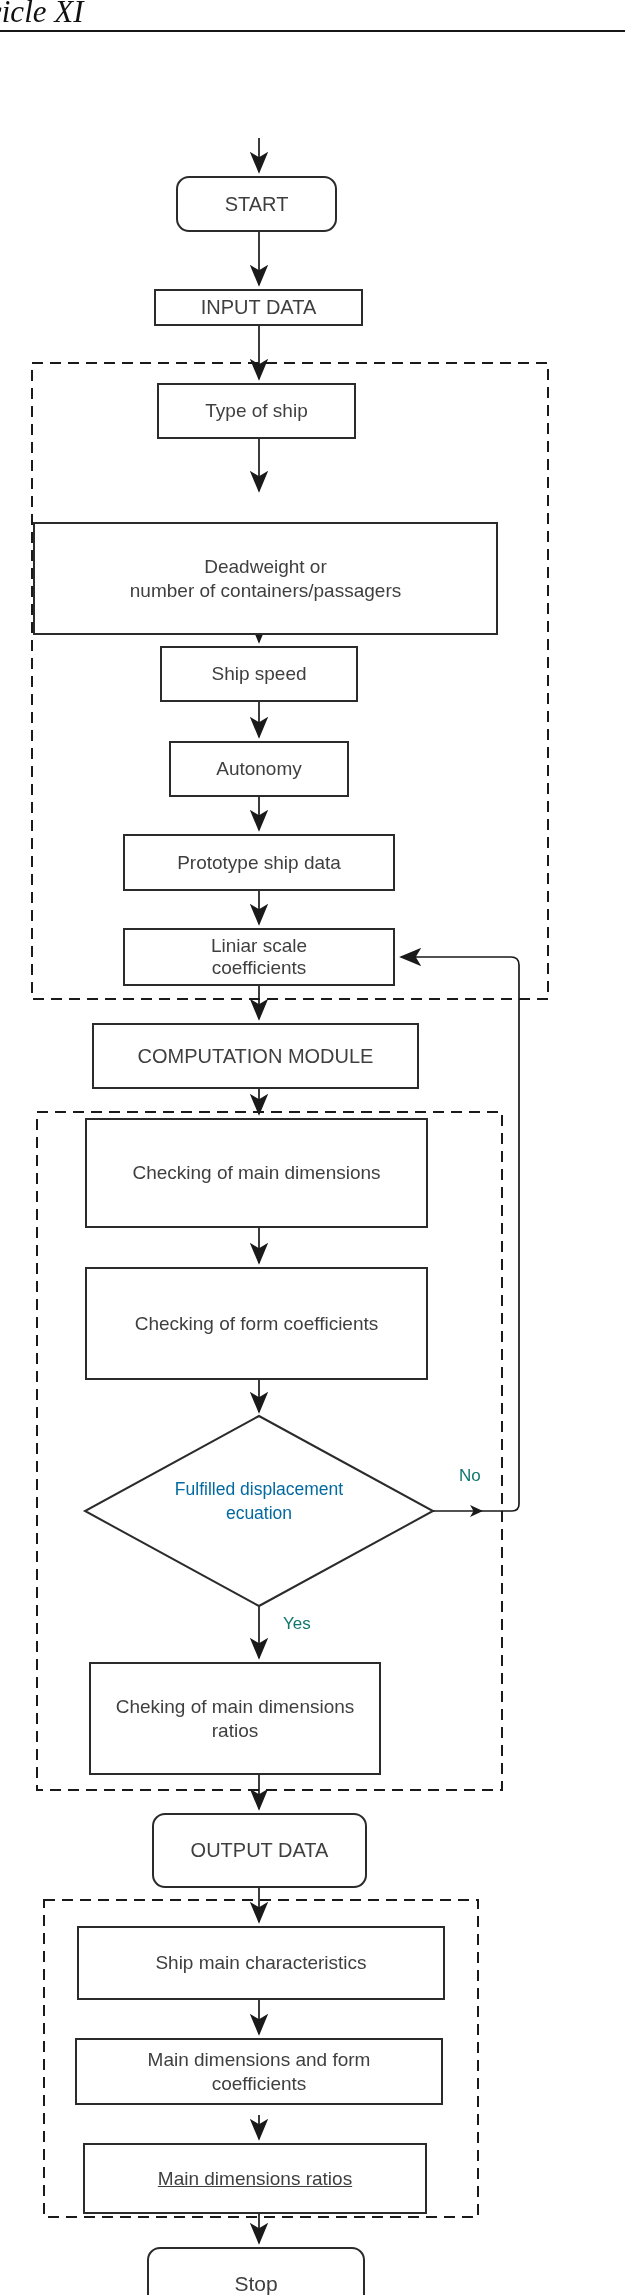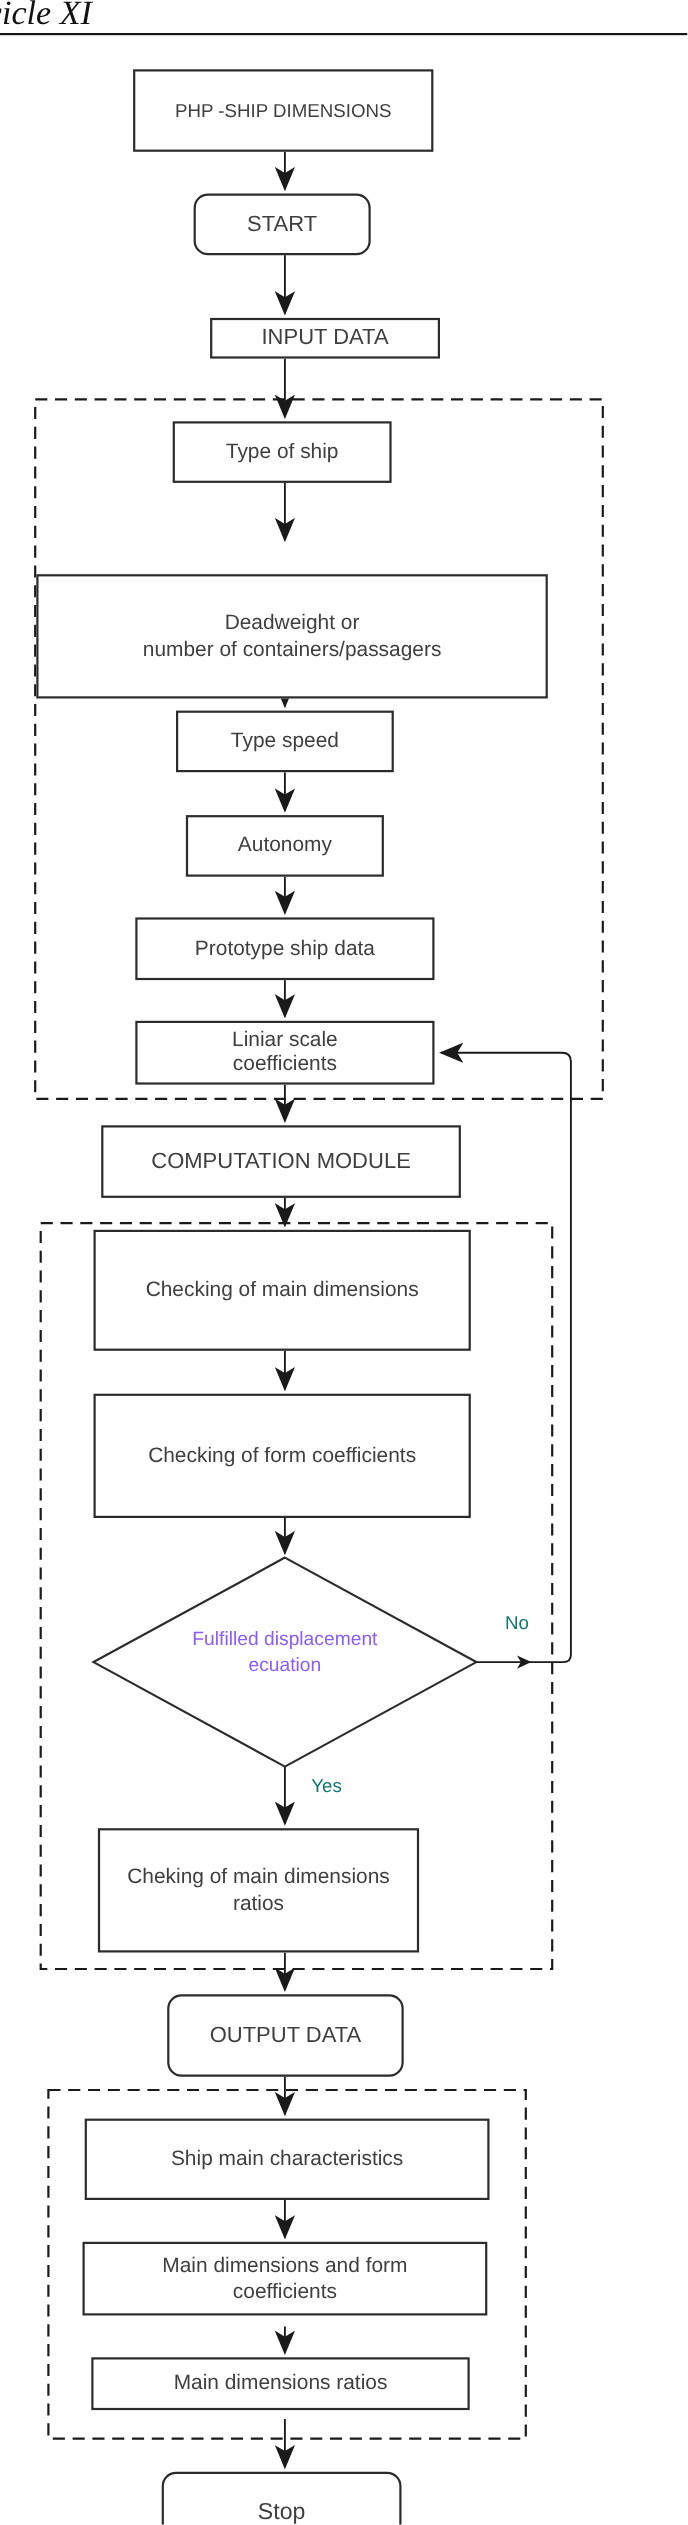--- a/index.html
+++ b/index.html
@@ -16,40 +16,40 @@
   svg.connectors{position:absolute;left:0;top:0;z-index:1;}
 
   
   .node{position:absolute;z-index:2;background:#ffffff;border:2px solid #2b2b2b;
         box-sizing:border-box;display:flex;align-items:center;justify-content:center;
         text-align:center;color:#3f3f3f;font-size:19px;line-height:1.25;white-space:pre-line;}
   .rounded{border-radius:13px;}
 
   #n-title   {left:121px;top:63px;  width:273px;height:75px;font-size:17px;}
   #n-start   {left:176px;top:176px; width:161px;height:56px;font-size:20px;}
-  #n-input   {left:154px;top:289px; width:209px;height:37px;font-size:20px;margin-left:37px;}
+  #n-input   {left:154px;top:289px; width:209px;height:37px;font-size:20px;}
   #n-type    {left:157px;top:383px; width:199px;height:56px;}
   #n-dead    {left:33px; top:522px; width:465px;height:113px;}
   #n-speed   {left:160px;top:646px; width:198px;height:56px;}
   #n-auto    {left:169px;top:741px; width:180px;height:56px;}
   #n-proto   {left:123px;top:834px; width:272px;height:57px;}
   #n-linear  {left:123px;top:928px; width:272px;height:58px;line-height:1.15;}
   #n-comp    {left:92px; top:1023px;width:327px;height:66px;font-size:20px;}
   #n-chkdim  {left:85px; top:1118px;width:343px;height:110px;}
   #n-chkform {left:85px; top:1267px;width:343px;height:113px;}
   #n-chkrat  {left:89px; top:1662px;width:292px;height:113px;}
   #n-output  {left:152px;top:1813px;width:215px;height:75px;font-size:20px;}
   #n-chars   {left:77px; top:1926px;width:368px;height:74px;}
   #n-dimform {left:75px; top:2038px;width:368px;height:67px;}
-  #n-dimrat  {left:83px; top:2143px;width:344px;height:48px;}
+  #n-dimrat  {left:83px; top:2143px;width:344px;height:71px;text-decoration:underline;}
   #n-stop    {left:147px;top:2247px;width:218px;height:75px;font-size:21px;}
 
   
   #n-decision{position:absolute;z-index:2;left:139px;top:1478px;width:240px;
-        text-align:center;color:#8b5cf6;font-size:17.5px;line-height:1.35;white-space:pre-line;}
+        text-align:center;color:#0369a1;font-size:17.5px;line-height:1.35;white-space:pre-line;}
 
   .edge-label{position:absolute;z-index:2;color:#0f766e;font-size:17px;}
   #lbl-yes{left:283px;top:1614px;}
   #lbl-no {left:459px;top:1466px;}
 </style>
 </head>
 <body>
 
 <div class="page">
 
@@ -85,27 +85,26 @@
     <line x1="259" y1="2000" x2="259" y2="2034" stroke="#1a1a1a" stroke-width="1.7" marker-end="url(#ah)"></line>
     <line x1="259" y1="2115" x2="259" y2="2139" stroke="#1a1a1a" stroke-width="1.7" marker-end="url(#ah)"></line>
     <line x1="259" y1="2199" x2="259" y2="2243" stroke="#1a1a1a" stroke-width="1.7" marker-end="url(#ah)"></line>
 
     <polygon points="259,1416 433,1511 259,1606 85,1511" fill="#ffffff" stroke="#2b2b2b" stroke-width="2"></polygon>
 
     <path d="M 433 1511 L 512 1511 Q 519 1511 519 1504 L 519 965 Q 519 957 511 957 L 401 957" fill="none" stroke="#1a1a1a" stroke-width="1.7" marker-end="url(#ah)"></path>
     <polygon points="483,1511 470,1505 473.5,1511 470,1517" fill="#1a1a1a"></polygon>
   </svg>
 
-  <div class="node" id="n-title">PHP -SHIP DIMENSIONS</div>
   <div class="node rounded" id="n-start">START</div>
   <div class="node" id="n-input">INPUT DATA</div>
   <div class="node" id="n-type">Type of ship</div>
   <div class="node" id="n-dead">Deadweight or
 number of containers/passagers</div>
-  <div class="node" id="n-speed">Type speed</div>
+  <div class="node" id="n-speed">Ship speed</div>
   <div class="node" id="n-auto">Autonomy</div>
   <div class="node" id="n-proto">Prototype ship data</div>
   <div class="node" id="n-linear">Liniar scale
 coefficients</div>
   <div class="node" id="n-comp">COMPUTATION MODULE</div>
   <div class="node" id="n-chkdim">Checking of main dimensions</div>
   <div class="node" id="n-chkform">Checking of form coefficients</div>
   <div id="n-decision">Fulfilled displacement
 ecuation</div>
   <div class="node" id="n-chkrat">Cheking of main dimensions

